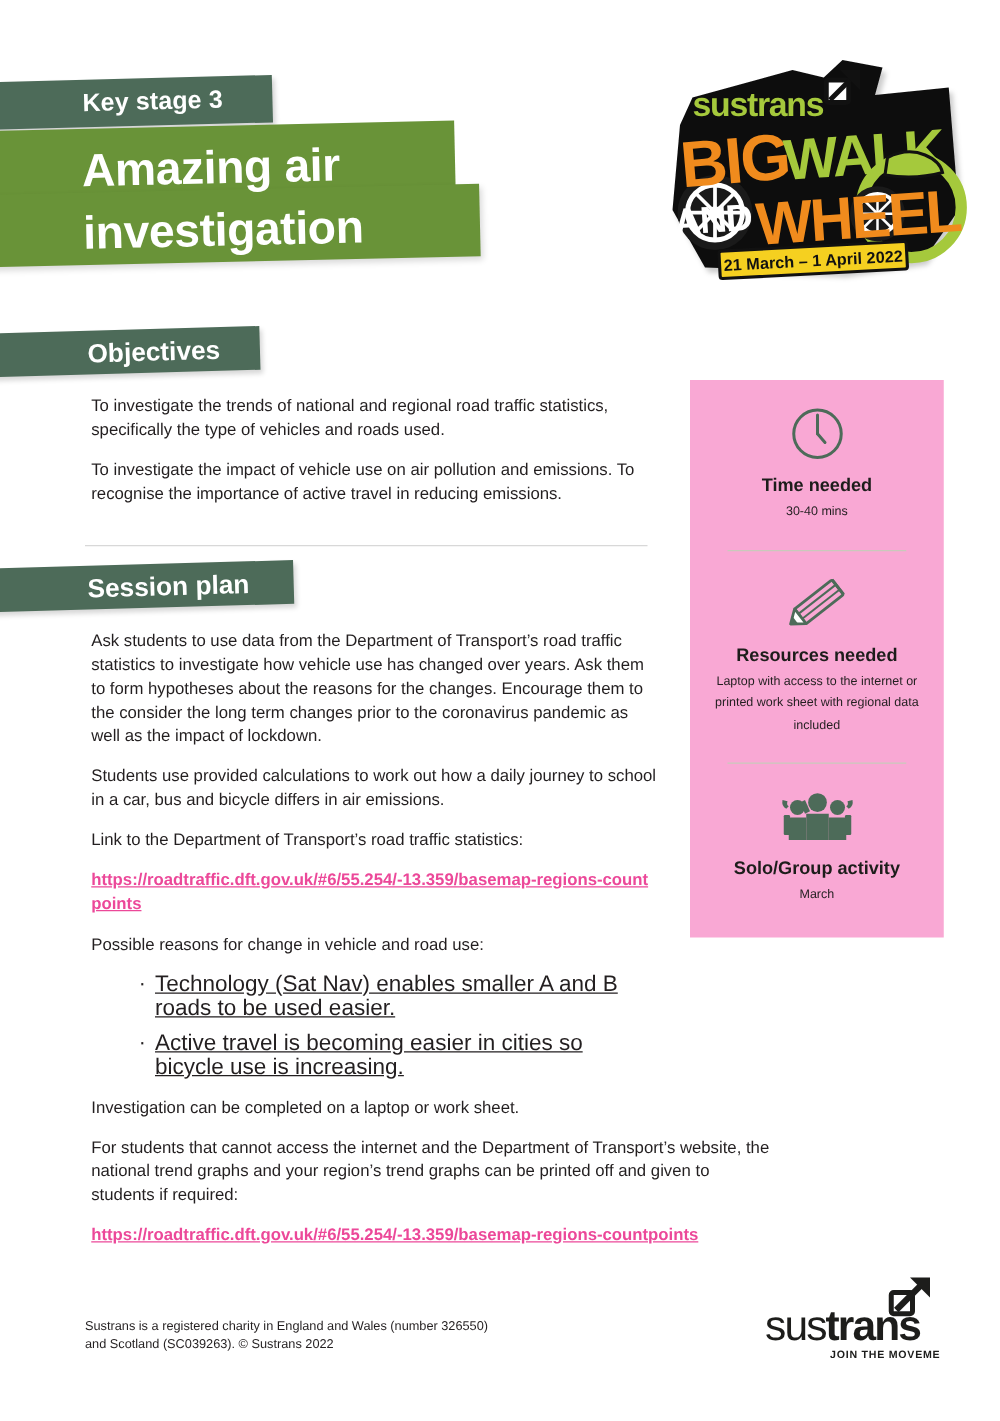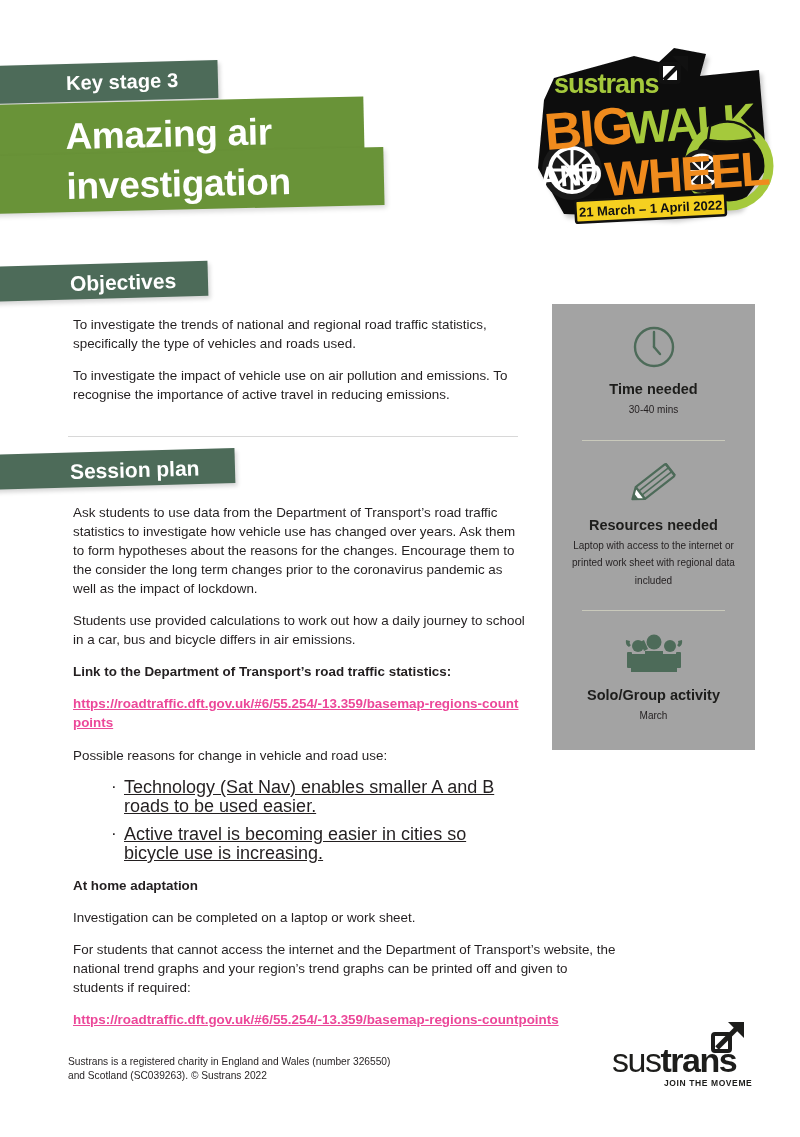--- a/index.html
+++ b/index.html
@@ -96,21 +96,21 @@
   #label-session { left: 70px; top: 460px; }
 
   
   .content { position: absolute; left: 73px; top: 0; width: 452px; }
   p.body {
     margin: 0 0 13px 0;
     font-size: 13.4px;
     line-height: 19px;
     color: #231f20;
   }
-  .bold-lead { font-weight: bold; }
+  .bold-lead { font-weight: normal; }
 
   a.link, .link {
     color: #ec4899;
     font-weight: bold;
     text-decoration: underline;
     font-size: 13.4px;
     line-height: 19px;
     display: inline-block;
     word-break: break-all;
   }
@@ -139,21 +139,21 @@
     font-size: 17px;
     line-height: 19px;
     color: #231f20;
   }
 
   
   .sidecard {
     position: absolute;
     left: 552px; top: 304px;
     width: 203px; height: 446px;
-    background: #a3a3a3;
+    background: #f9a8d4;
     text-align: center;
     padding: 16px 12px 0 12px;
   }
   .side-block { padding: 0 0 4px 0; }
   .side-icon { height: 54px; display: flex; align-items: center; justify-content: center; }
   .side-title {
     font-size: 14.5px;
     font-weight: bold;
     color: #1d1d1b;
     margin: 6px 0 3px 0;
@@ -270,21 +270,20 @@
   <p class="body">Students use provided calculations to work out how a daily journey to school in a car, bus and bicycle differs in air emissions.</p>
   <p class="body bold-lead">Link to the Department of Transport’s road traffic statistics:</p>
   <p class="body" style="margin-bottom:14px;">
     <a class="link" href="#">https://roadtraffic.dft.gov.uk/#6/55.254/-13.359/basemap-regions-countpoints</a>
   </p>
   <p class="body">Possible reasons for change in vehicle and road use:</p>
   <ul class="bullets">
     <li>Technology (Sat Nav) enables smaller A and B roads to be used easier.</li>
     <li>Active travel is becoming easier in cities so bicycle use is increasing.</li>
   </ul>
-  <p class="body bold-lead">At home adaptation</p>
   <p class="body" style="width:545px;">Investigation can be completed on a laptop or work sheet.</p>
   <p class="body" style="width:545px;">For students that cannot access the internet and the Department of Transport’s website, the national trend graphs and your region’s trend graphs can be printed off and given to students if required:</p>
   <p class="body" style="width:560px;">
     <a class="link" href="#" style="word-break:normal;">https://roadtraffic.dft.gov.uk/#6/55.254/-13.359/basemap-regions-countpoints</a>
   </p>
 </div>
 
 <div class="sidecard">
 
   <div class="side-block">

